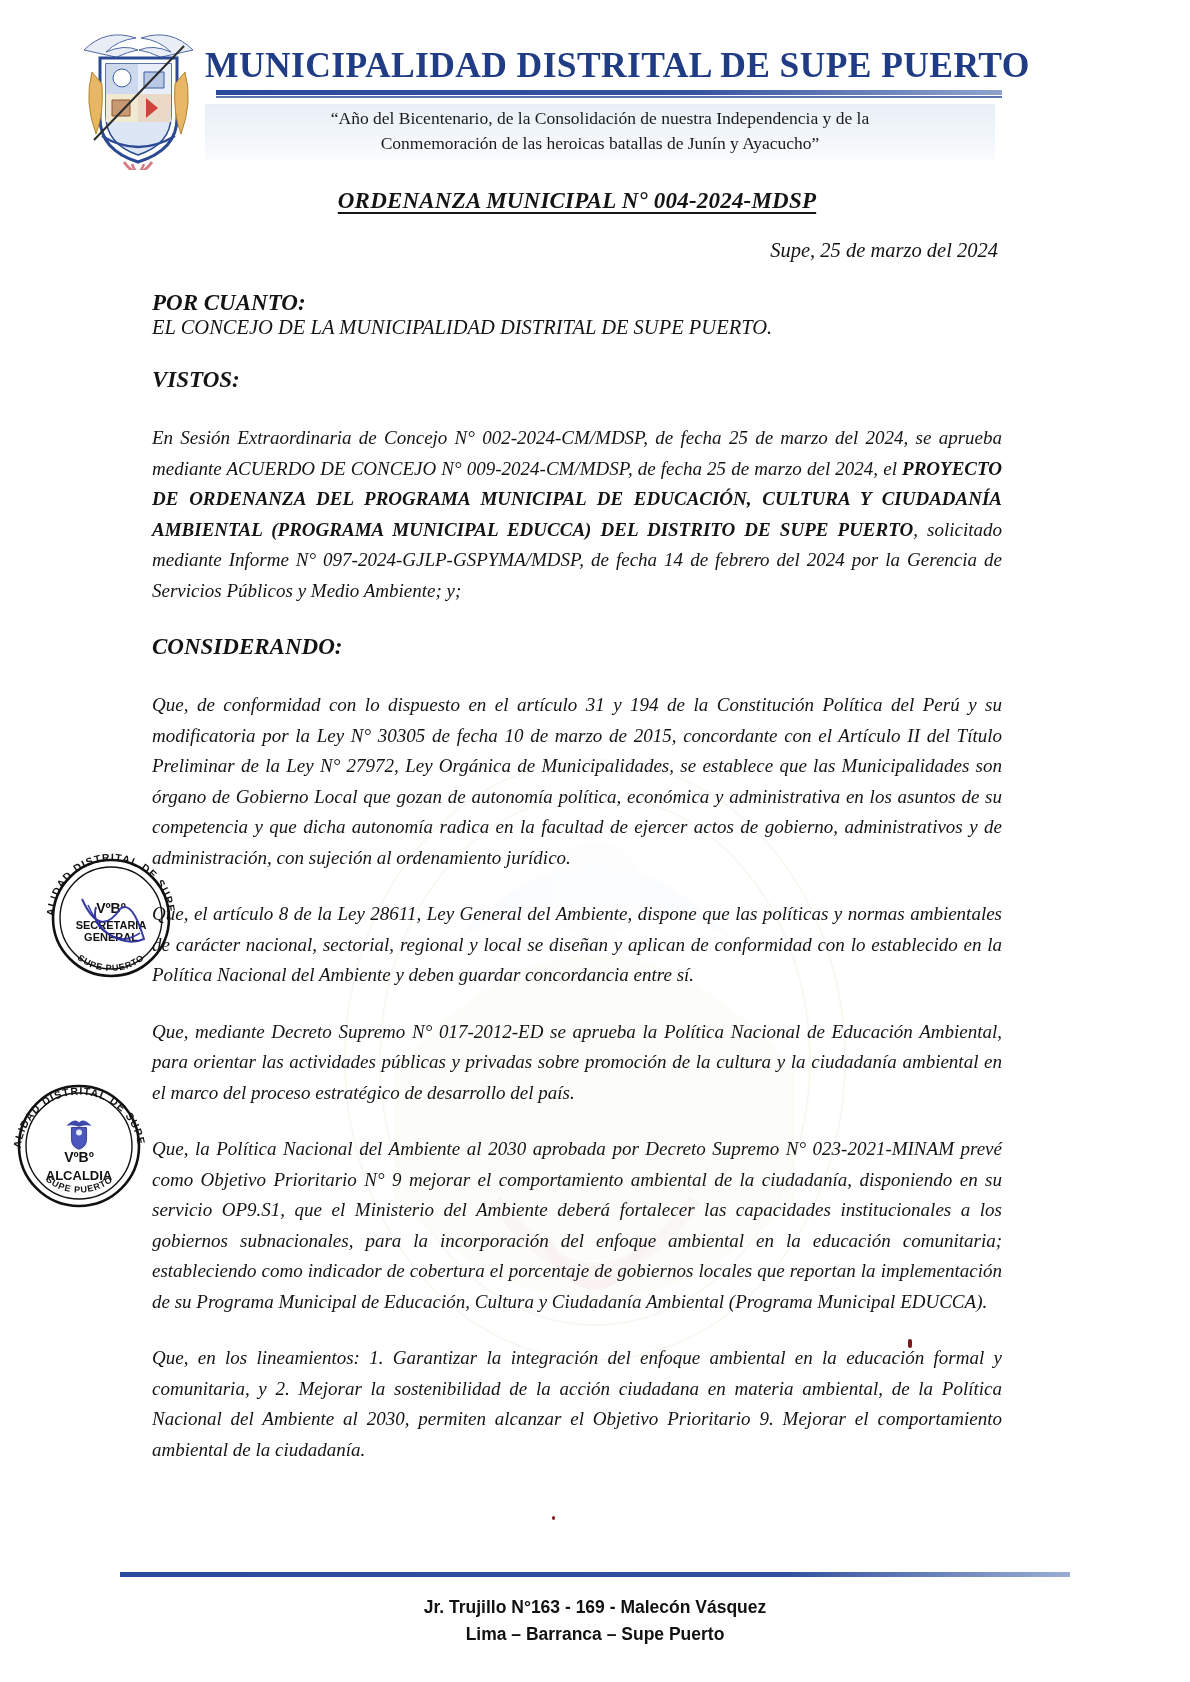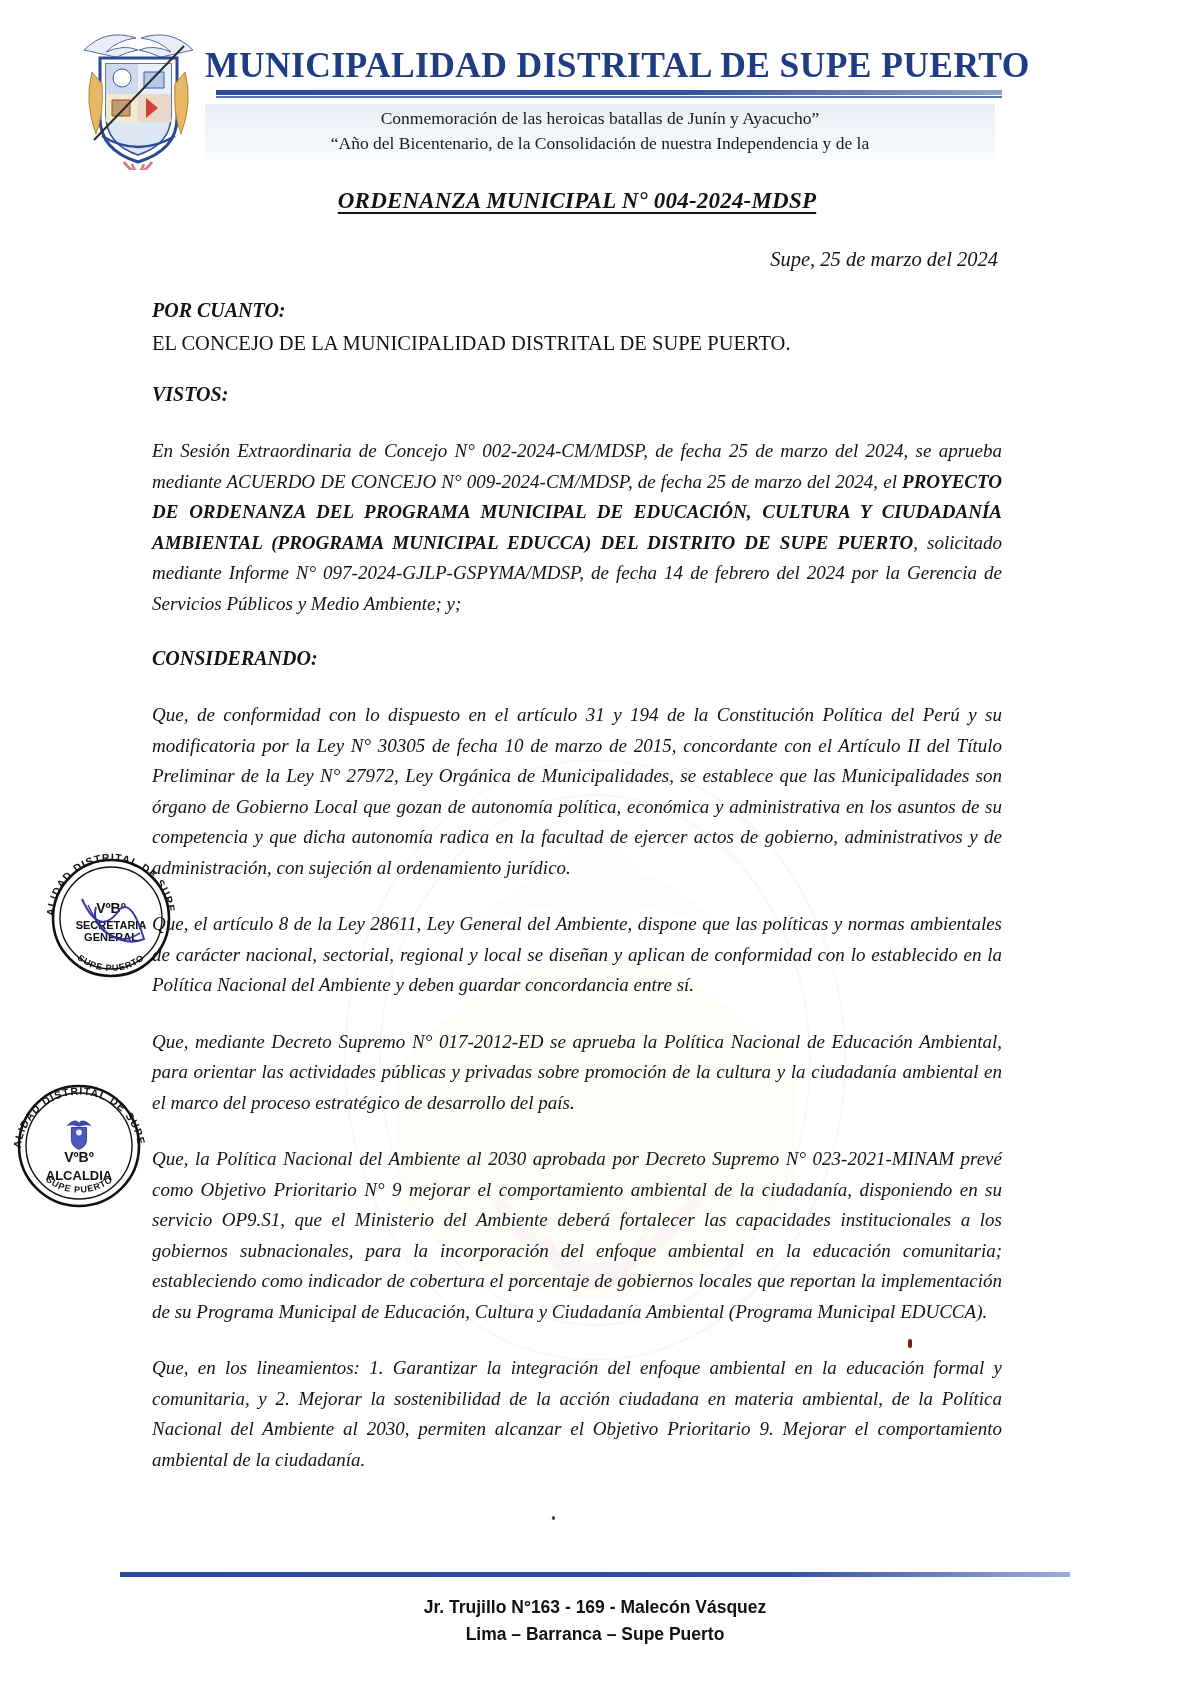--- a/index.html
+++ b/index.html
@@ -104,37 +104,38 @@
     letter-spacing: 0.2px;
     text-decoration: underline;
     text-underline-offset: 4px;
     margin: 0 0 12px 0;
     padding-top: 2px;
   }
   .place-date {
     text-align: right;
     font-style: italic;
     font-size: 20.5px;
-    margin-top: 34px;
+    margin-top: 25px;
     padding-right: 4px;
   }
   .lead {
     font-style: italic;
     font-size: 20.5px;
     margin-top: 32px;
   }
   .sec-head {
     font-weight: bold;
     font-style: italic;
-    font-size: 20px;
+    font-size: 23px;
     margin-top: 28px;
   }
   .plainline {
+    font-style: italic;
     font-size: 20.5px;
-    margin-top: 10px;
+    margin-top: 0;
   }
   p.para {
     font-style: italic;
     font-size: 19px;
     line-height: 30.5px;
     text-align: justify;
     text-justify: inter-word;
     margin: 26px 0 0 0;
   }
   p.para.first { margin-top: 30px; }
@@ -230,22 +231,22 @@
       <path d="M56 154 Q62 170 68 154" stroke="#d47b84" stroke-width="2.5" fill="none"></path>
 
       <path d="M26 126 Q62 148 99 126" stroke="#2b4a93" stroke-width="2.5" fill="none"></path>
     </svg>
   </div>
 
   <div class="header-title">MUNICIPALIDAD DISTRITAL DE SUPE PUERTO</div>
   <div class="header-rule"></div>
   <div class="header-rule2"></div>
   <div class="header-sub">
+    <div>“Año del Bicentenario, de la Consolidación de nuestra Independencia y de la</div>
     <div>Conmemoración de las heroicas batallas de Junín y Ayacucho”</div>
-    <div>“Año del Bicentenario, de la Consolidación de nuestra Independencia y de la</div>
   </div>
 </div>
 
 <div class="doc-body">
 
   <div class="doc-title">ORDENANZA MUNICIPAL N° 004-2024-MDSP</div>
 
   <div class="place-date">Supe, 25 de marzo del 2024</div>
 
 

